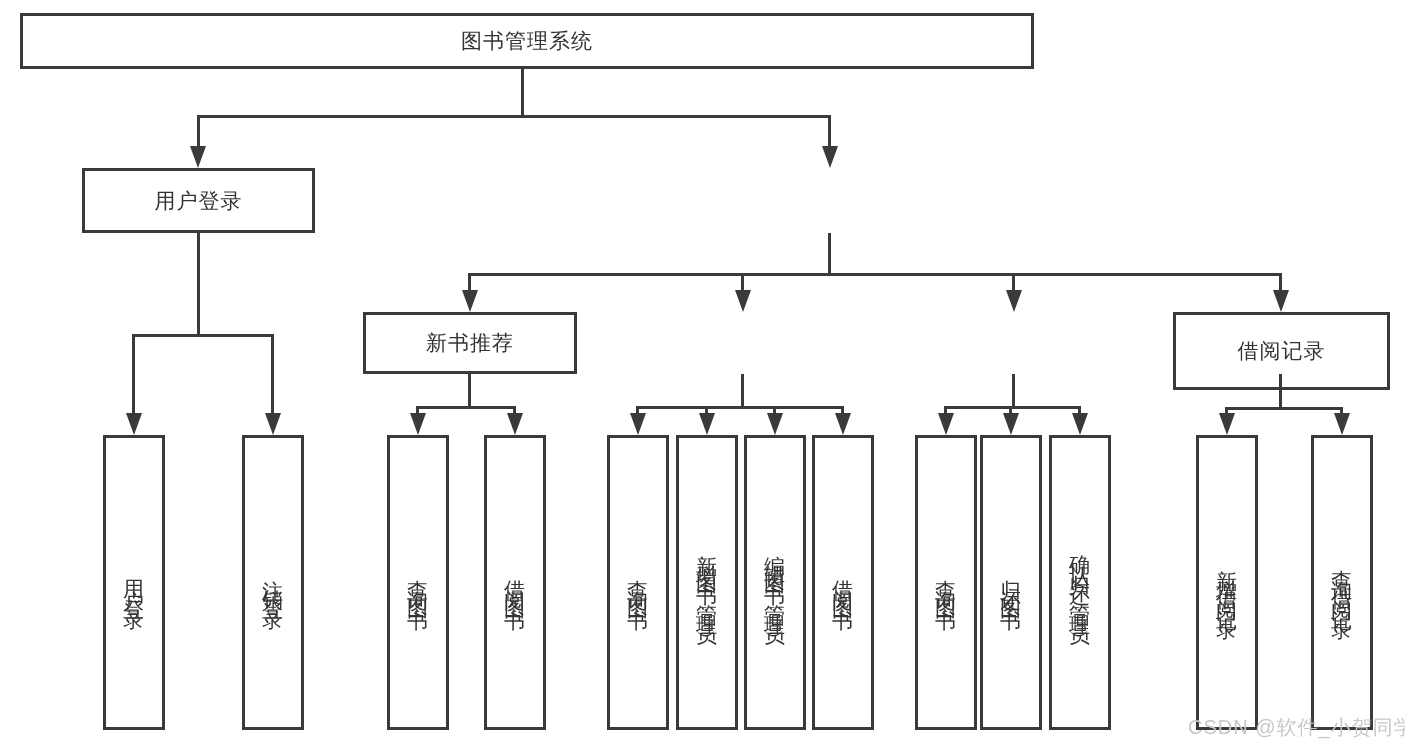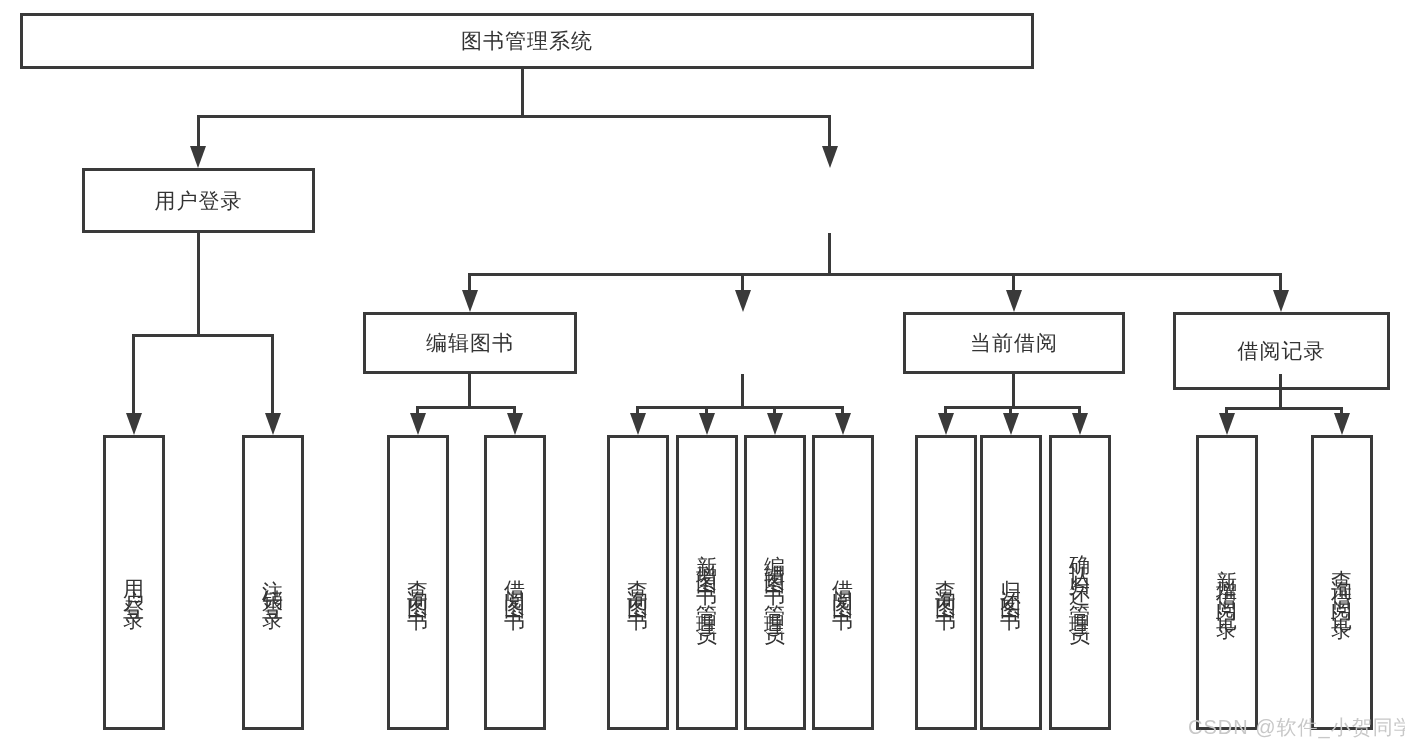--- a/index.html
+++ b/index.html
@@ -70,22 +70,21 @@
   <div class="ln h" style="left:468px;top:273px;width:814px;"></div>
   <div class="ln v" style="left:468px;top:273px;height:20px;"></div>
   <div class="arr" style="left:462px;top:290px;"></div>
   <div class="ln v" style="left:741px;top:273px;height:20px;"></div>
   <div class="arr" style="left:735px;top:290px;"></div>
   <div class="ln v" style="left:1012px;top:273px;height:20px;"></div>
   <div class="arr" style="left:1006px;top:290px;"></div>
   <div class="ln v" style="left:1279px;top:273px;height:20px;"></div>
   <div class="arr" style="left:1273px;top:290px;"></div>
 
-  <div class="bh" style="left:363px;top:312px;width:214px;height:62px;">编辑图书</div>
-  <div class="bh" style="left:903px;top:312px;width:222px;height:62px;">当前借阅</div>
+  <div class="bh" style="left:363px;top:312px;width:214px;height:62px;">新书推荐</div>
   <div class="bh" style="left:1173px;top:312px;width:217px;height:78px;">借阅记录</div>
 
   <div class="ln v" style="left:468px;top:374px;height:34px;"></div>
   <div class="ln h" style="left:416px;top:406px;width:100px;"></div>
   <div class="ln v" style="left:416px;top:406px;height:11px;"></div>
   <div class="arr" style="left:410px;top:413px;"></div>
   <div class="ln v" style="left:513px;top:406px;height:11px;"></div>
   <div class="arr" style="left:507px;top:413px;"></div>
 
   <div class="ln v" style="left:741px;top:374px;height:34px;"></div>

